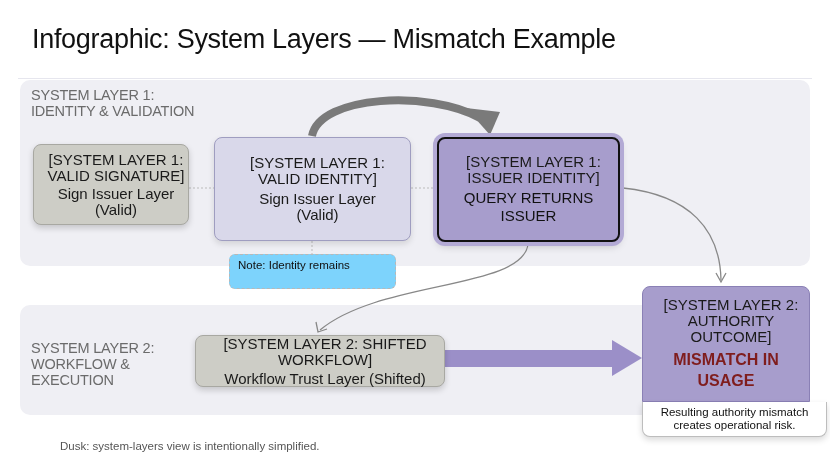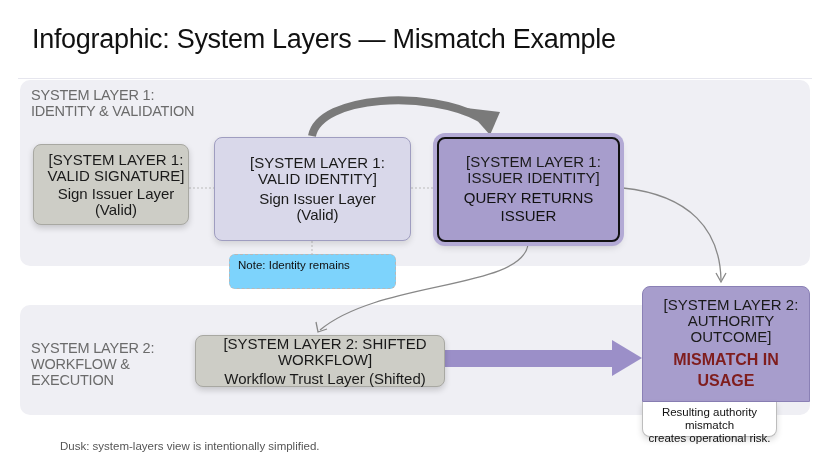--- a/index.html
+++ b/index.html
@@ -90,18 +90,18 @@
   <div class="t">[SYSTEM LAYER 2: SHIFTED WORKFLOW]</div>
   <div class="t" style="margin-top:3px">Workflow Trust Layer (Shifted)</div>
 </div>
 
 <div class="box purple2" style="left:642px;top:286px;width:168px;height:116px;">
   <div class="t">[SYSTEM LAYER 2:</div>
   <div class="t">AUTHORITY OUTCOME]</div>
   <div class="big" style="margin-top:4px">MISMATCH IN</div>
   <div class="big">USAGE</div>
 </div>
-<div class="outcome-foot" style="left:642px;top:402px;width:135px;height:35px;">
+<div class="outcome-foot" style="left:642px;top:402px;width:185px;height:35px;">
   <div>Resulting authority mismatch</div>
   <div>creates operational risk.</div>
 </div>
 
 <div class="footer">Dusk: system-layers view is intentionally simplified.</div>
 
 </body></html>

